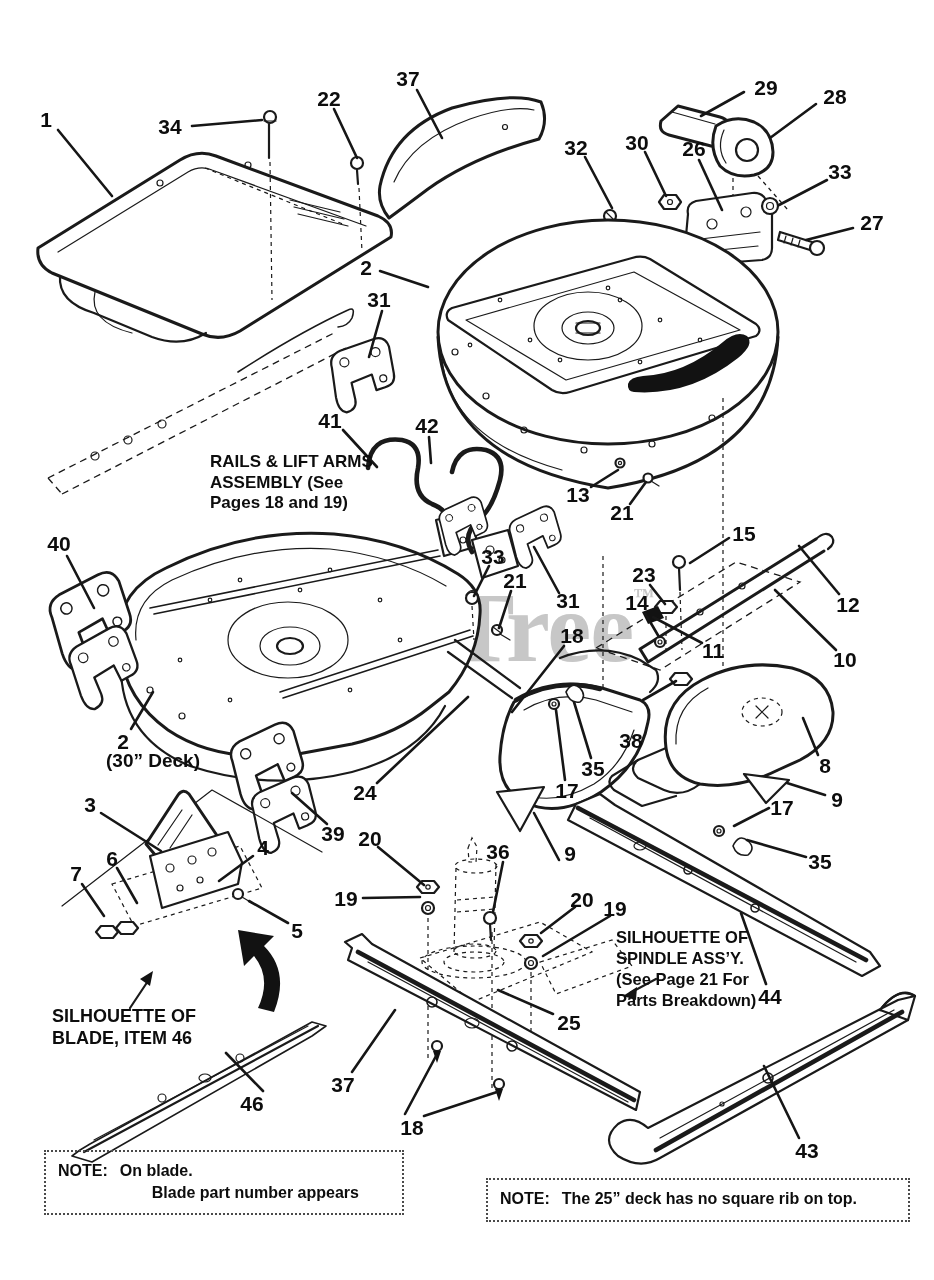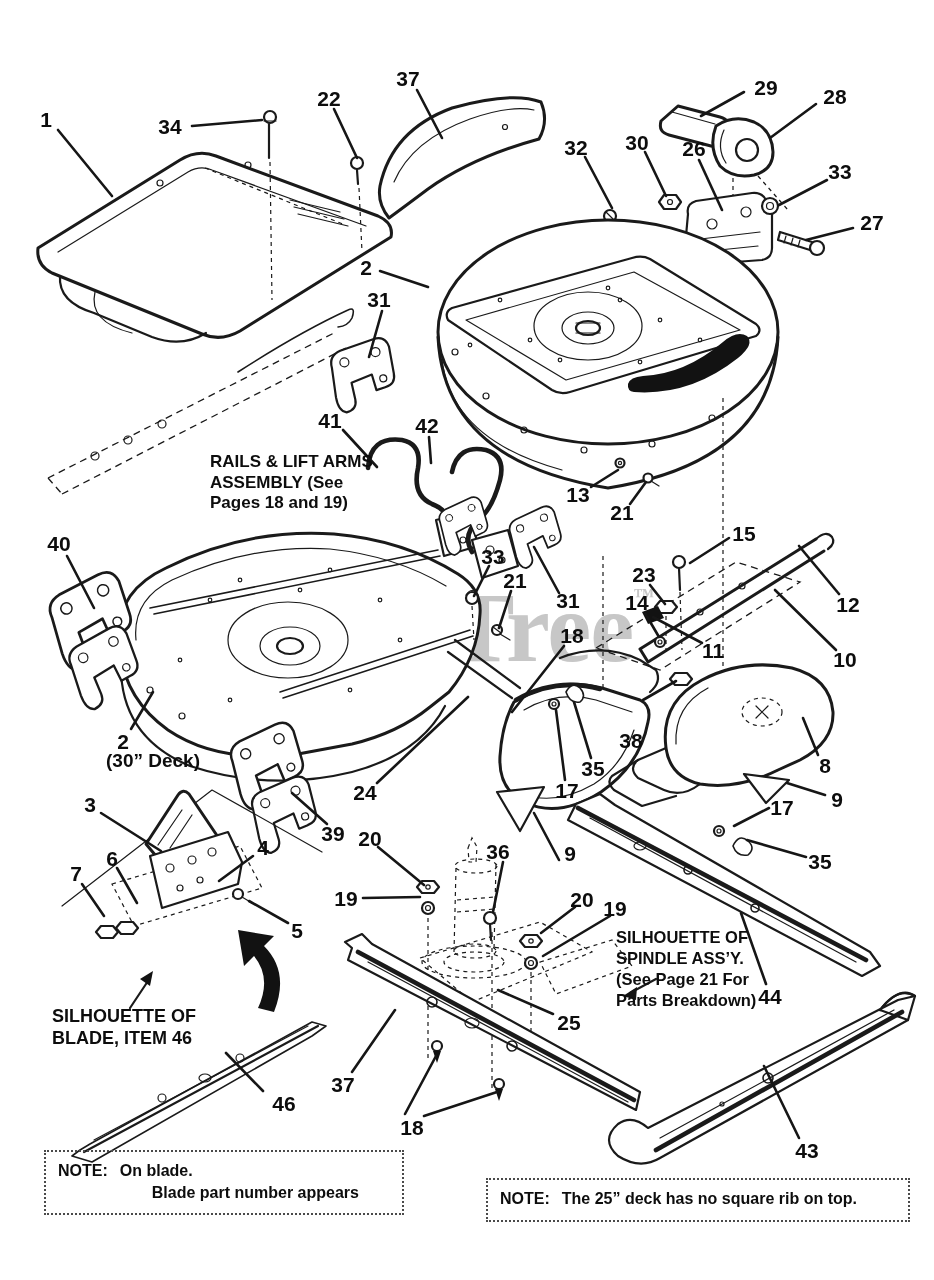--- a/index.html
+++ b/index.html
@@ -475,21 +475,21 @@
       <span class="plabel" style="left: 76px; top: 873px;">7</span>
       <span class="plabel" style="left: 297px; top: 930px;">5</span>
       <span class="plabel" style="left: 346px; top: 898px;">19</span>
       <span class="plabel" style="left: 498px; top: 851px;">36</span>
       <span class="plabel" style="left: 570px; top: 853px;">9</span>
       <span class="plabel" style="left: 582px; top: 899px;">20</span>
       <span class="plabel" style="left: 615px; top: 908px;">19</span>
       <span class="plabel" style="left: 569px; top: 1022px;">25</span>
       <span class="plabel" style="left: 770px; top: 996px;">44</span>
       <span class="plabel" style="left: 343px; top: 1084px;">37</span>
-      <span class="plabel" style="left: 284px; top: 1103px; text-align: center;">46</span>
+      <span class="plabel" style="left: 252px; top: 1103px; text-align: center;">46</span>
       <span class="plabel" style="left: 412px; top: 1127px;">18</span>
       <span class="plabel" style="left: 807px; top: 1150px;">43</span>
     </div>
 
   <div class="ann" id="rails-text">
       <div>RAILS &amp; LIFT ARMS</div>
       <div>ASSEMBLY (See</div>
       <div>Pages 18 and 19)</div>
     </div>
   <div class="ann" id="deck-caption">

